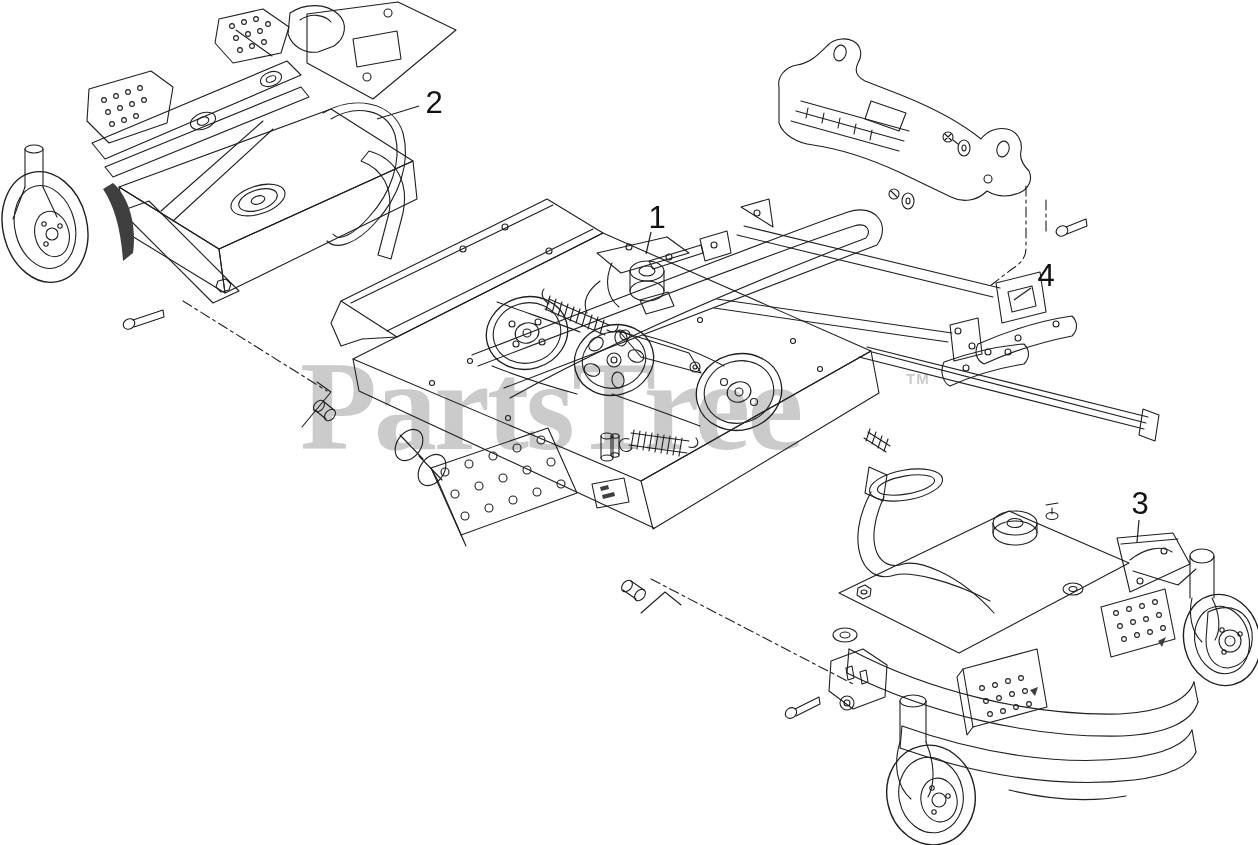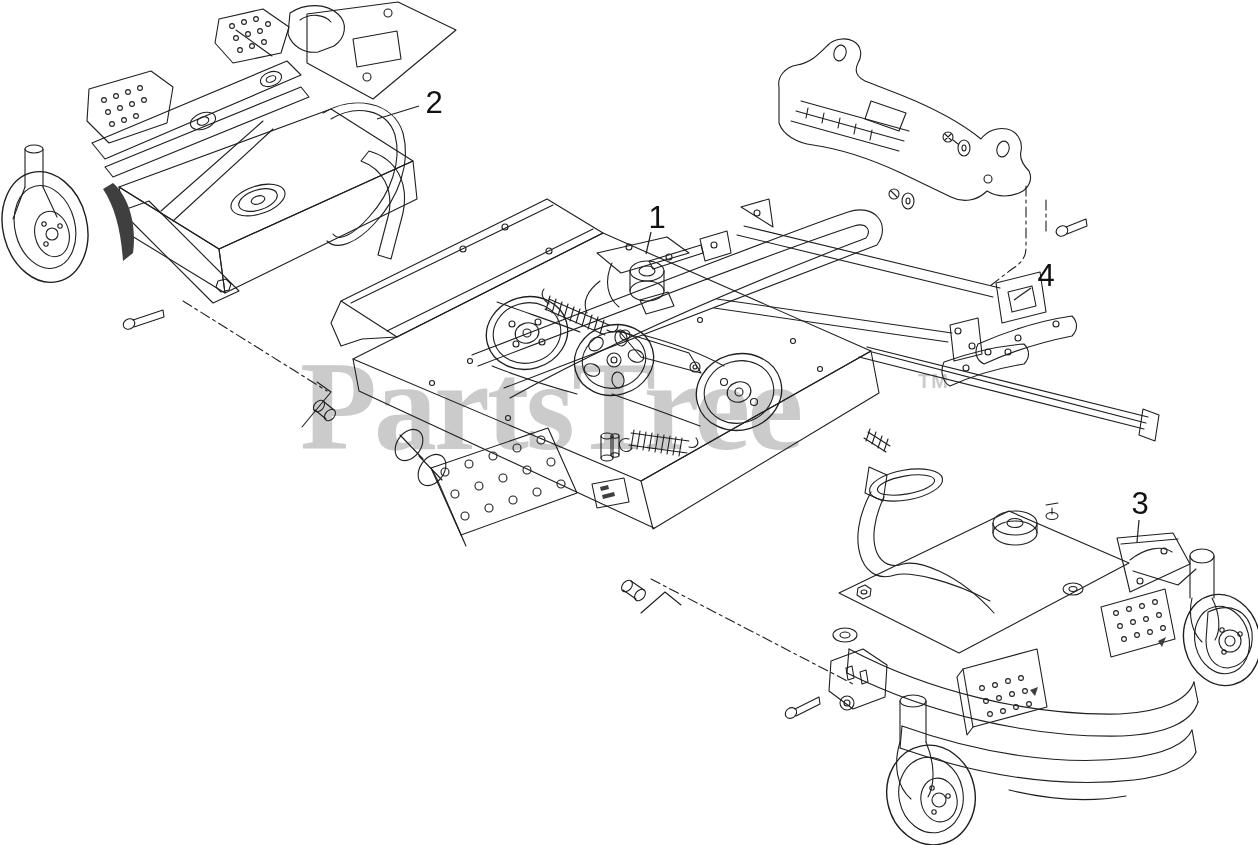--- a/index.html
+++ b/index.html
@@ -2,22 +2,22 @@
 <html><head>
 <meta charset="utf-8">
 <style>
   html,body{margin:0;padding:0;background:#ffffff;}
   .stage{position:relative;width:1258px;height:845px;background:#ffffff;overflow:hidden;
          font-family:"Liberation Sans",sans-serif;}
   .wm-text{position:absolute;left:300px;top:344px;z-index:1;
            font-family:Liberation Serif, serif;font-weight:bold;font-size:126px;line-height:1;
            letter-spacing:-3px;white-space:nowrap;user-select:none;}
   .wm-tm{position:absolute;left:906px;top:370px;z-index:1;
-         font-family:"Liberation Sans",sans-serif;font-weight:bold;font-size:20px;
-         letter-spacing:1px;user-select:none;margin-left:12px;}
+         font-family:"Liberation Sans",sans-serif;font-weight:bold;font-size:15px;
+         letter-spacing:1px;user-select:none;}
   svg.art{position:absolute;left:0;top:0;z-index:2;}
   .callout-num{font-family:"Liberation Sans",sans-serif;font-size:31px;fill:#111;cursor:pointer;}
 </style>
 </head>
 <body>
 
 <div class="stage">
 
   <span class="wm-text" style="color: rgb(203, 203, 203);">PartsTree</span>
   <span class="wm-tm" style="color: rgb(203, 203, 203);">TM</span>

